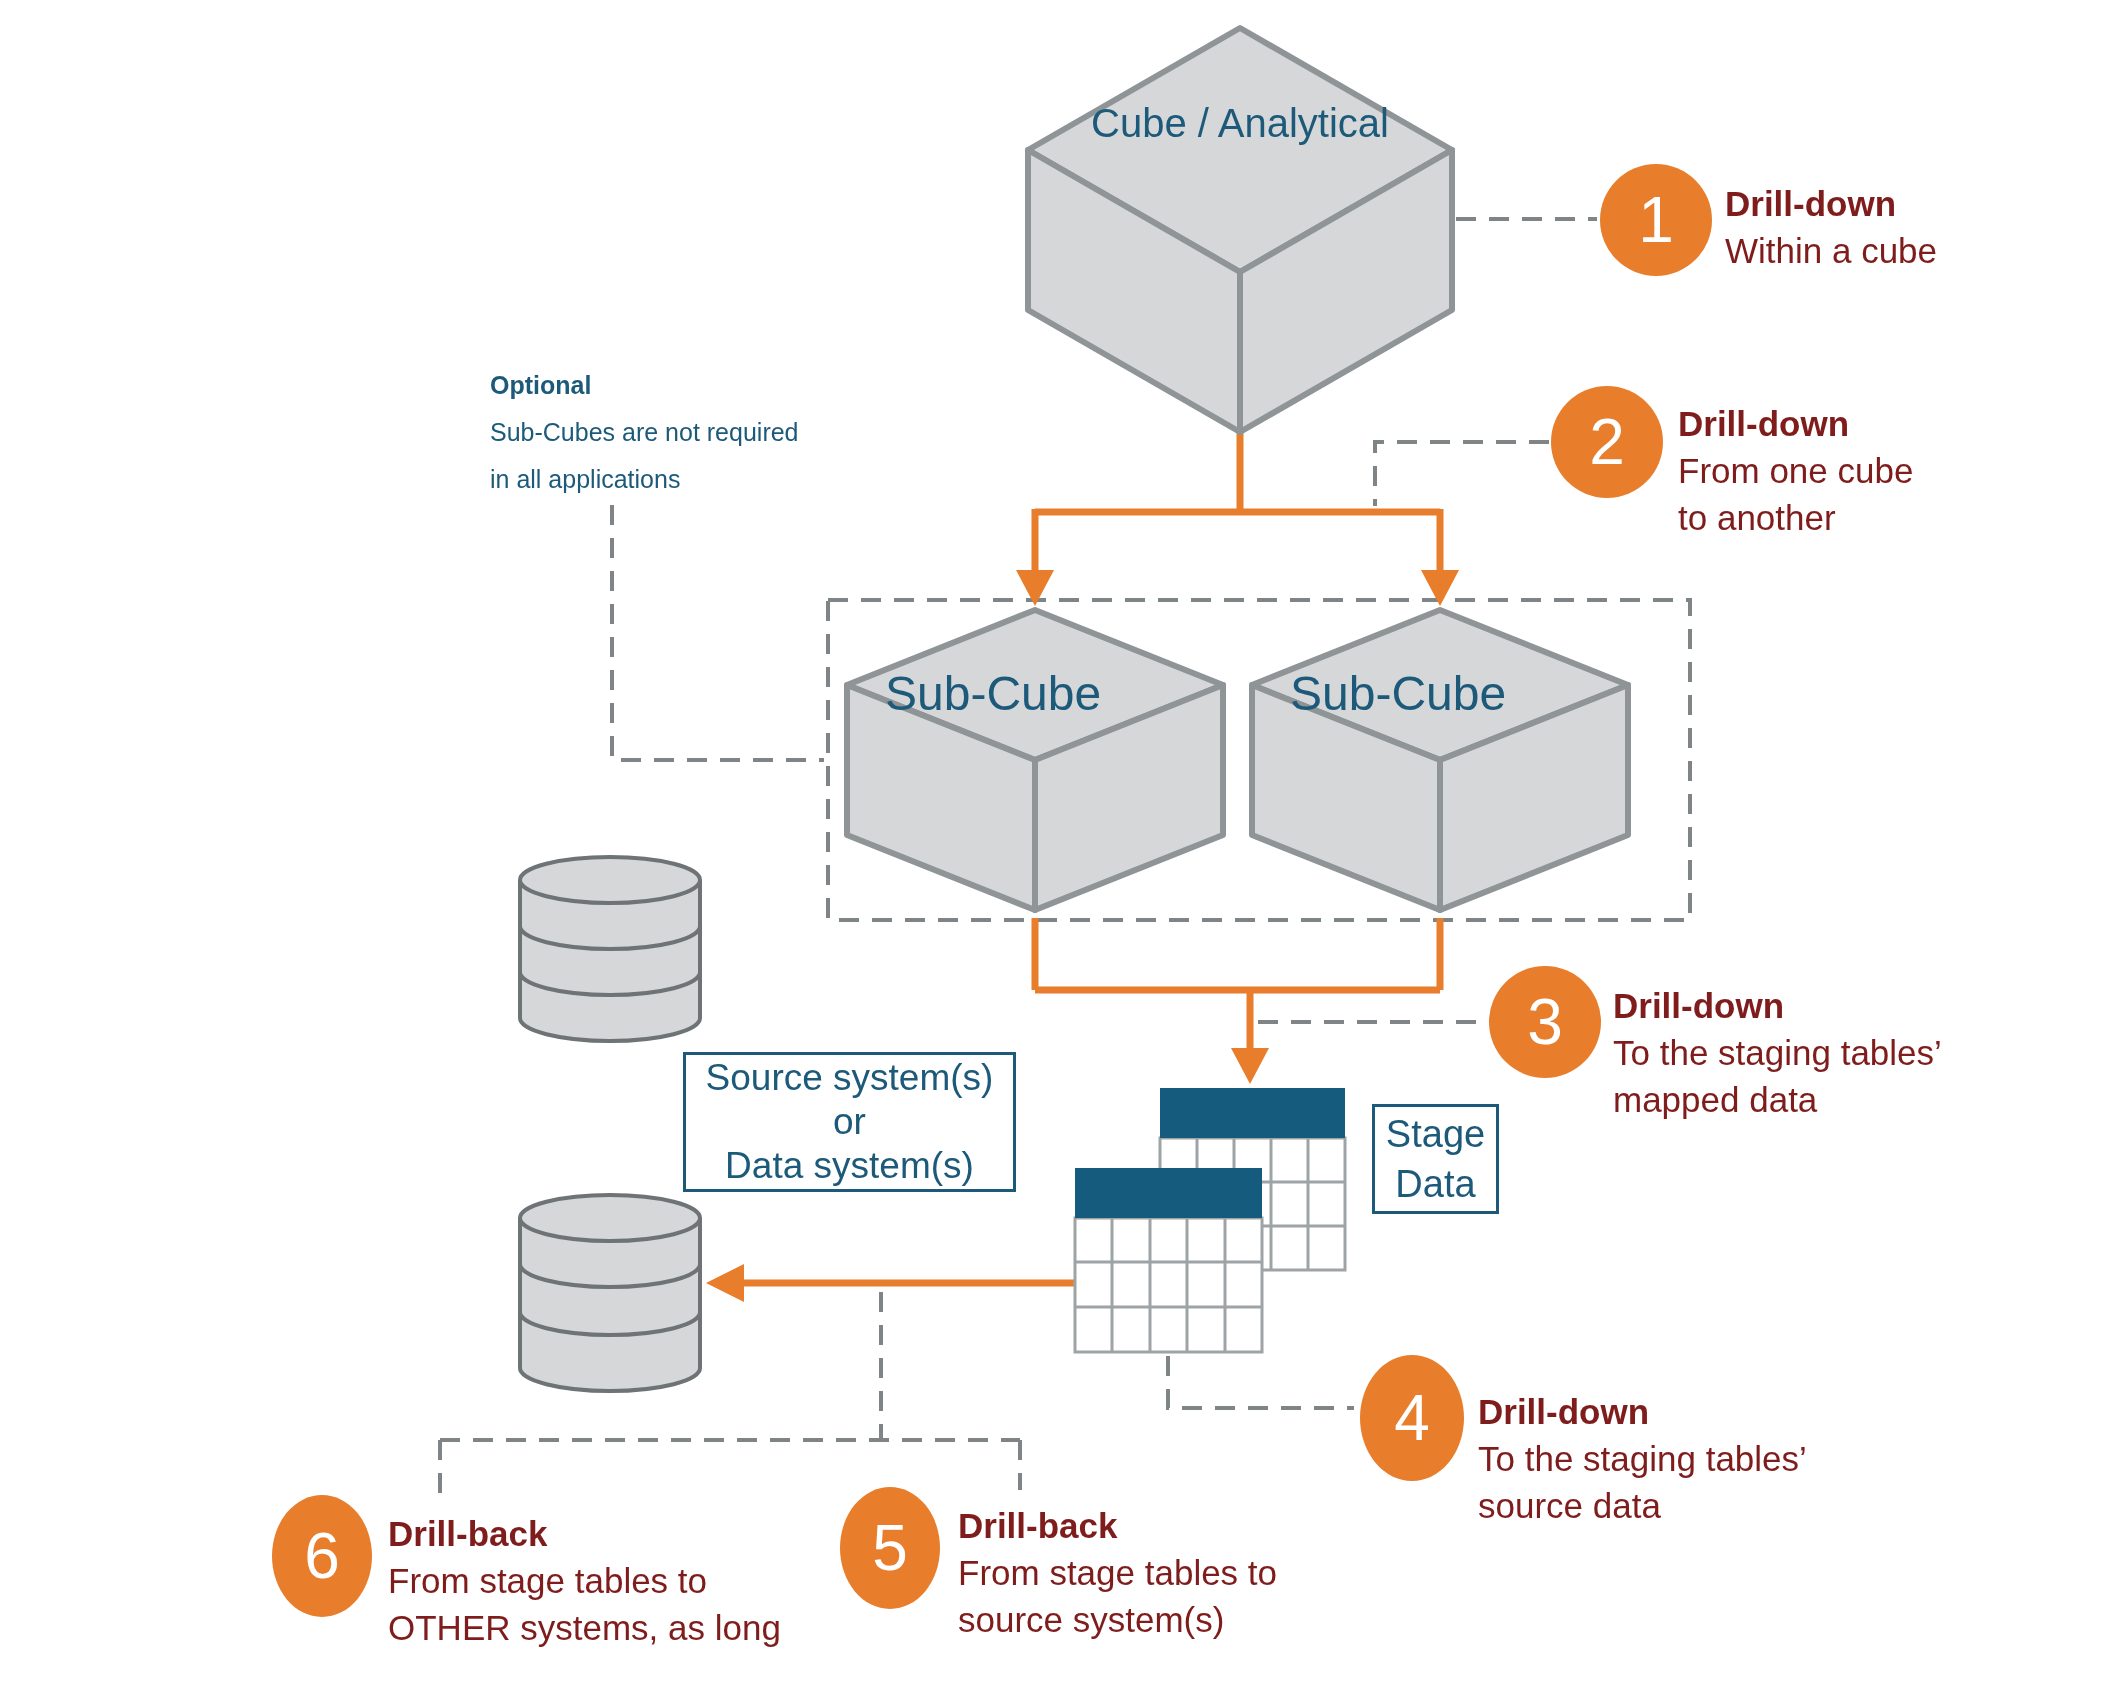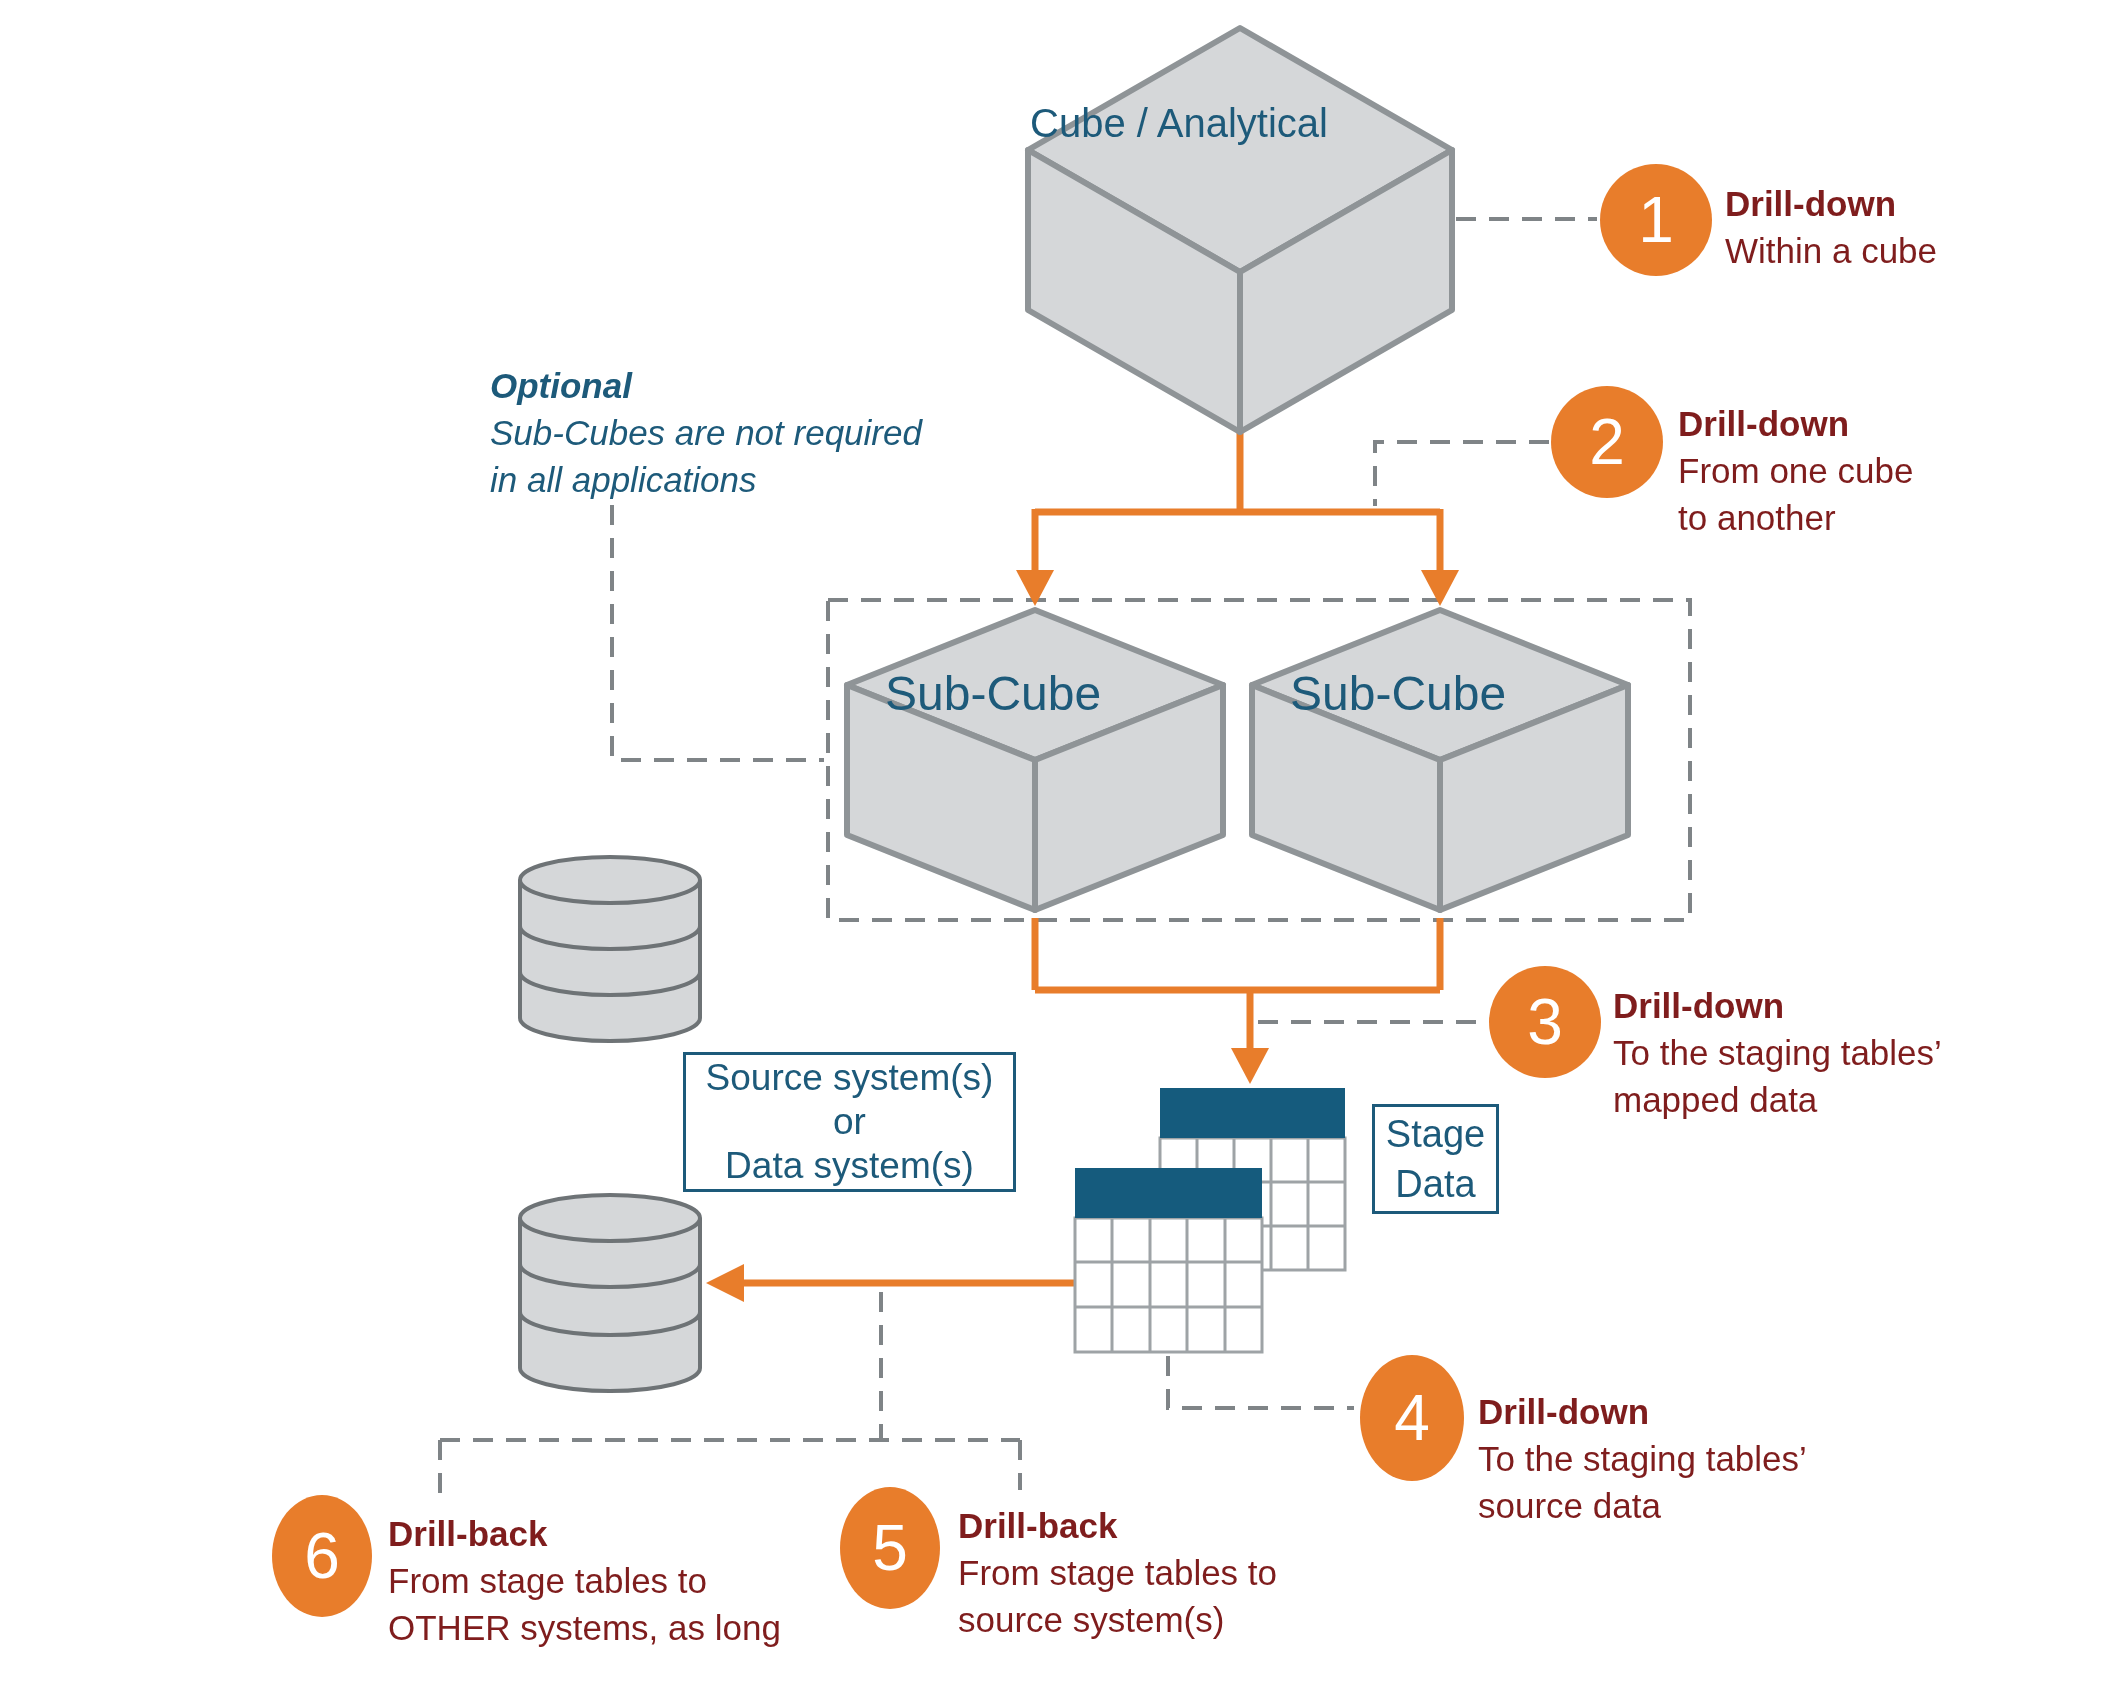--- a/index.html
+++ b/index.html
@@ -2,23 +2,23 @@
 <html><head>
 <meta charset="utf-8">
 <style>
   html,body{margin:0;padding:0;background:#ffffff;}
   #canvas{
     position:relative;width:2120px;height:1702px;background:#ffffff;
     font-family:"Liberation Sans", sans-serif;overflow:hidden;
   }
   #shapes{position:absolute;left:0;top:0;}
   .txt{position:absolute;color:#1D5A7A;}
-  .cube-label{width:420px;font-size:40px;line-height:54px;}
+  .cube-label{width:420px;text-align:center;font-size:40px;line-height:54px;}
   .subcube-label{width:300px;text-align:left;font-size:48px;}
-  .optional{font-size:35px;line-height:47px;font-style:italic;}
+  .optional{font-size:25px;line-height:47px;}
   .optional .t{font-weight:bold;}
   .boxed{border:3px solid #1D5A7A;display:flex;flex-direction:column;
          align-items:center;justify-content:center;text-align:center;}
   .source-box{left:683px;top:1052px;width:327px;height:134px;font-size:37px;line-height:44px;}
   .stage-box{left:1372px;top:1104px;width:121px;height:104px;font-size:38px;line-height:50px;}
   .badge{
     position:absolute;background:#E87D2B;border-radius:50%;
     display:flex;align-items:center;justify-content:center;
     color:#ffffff;font-size:64px;
   }

